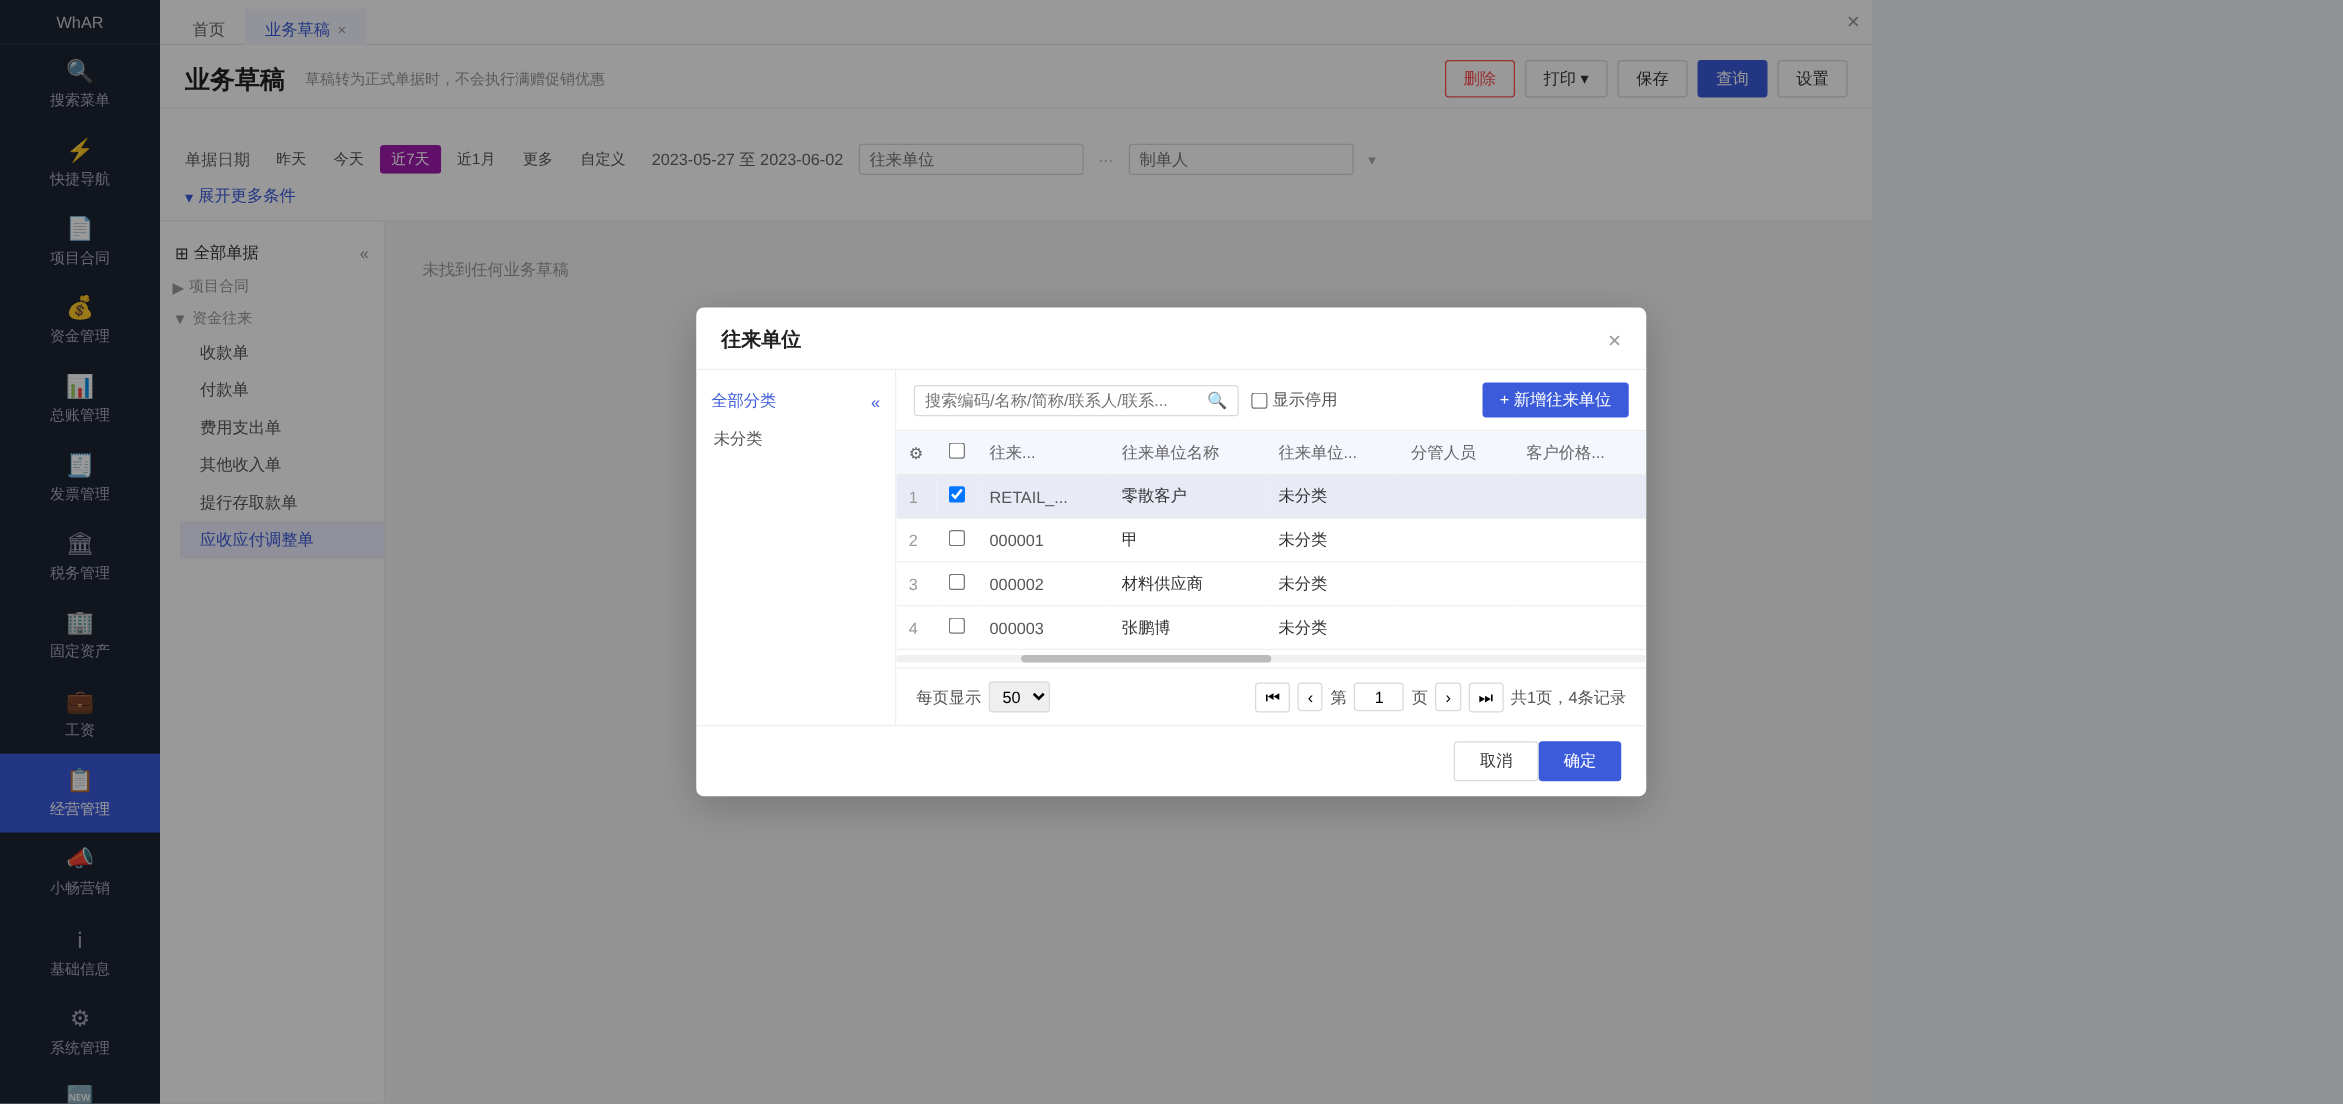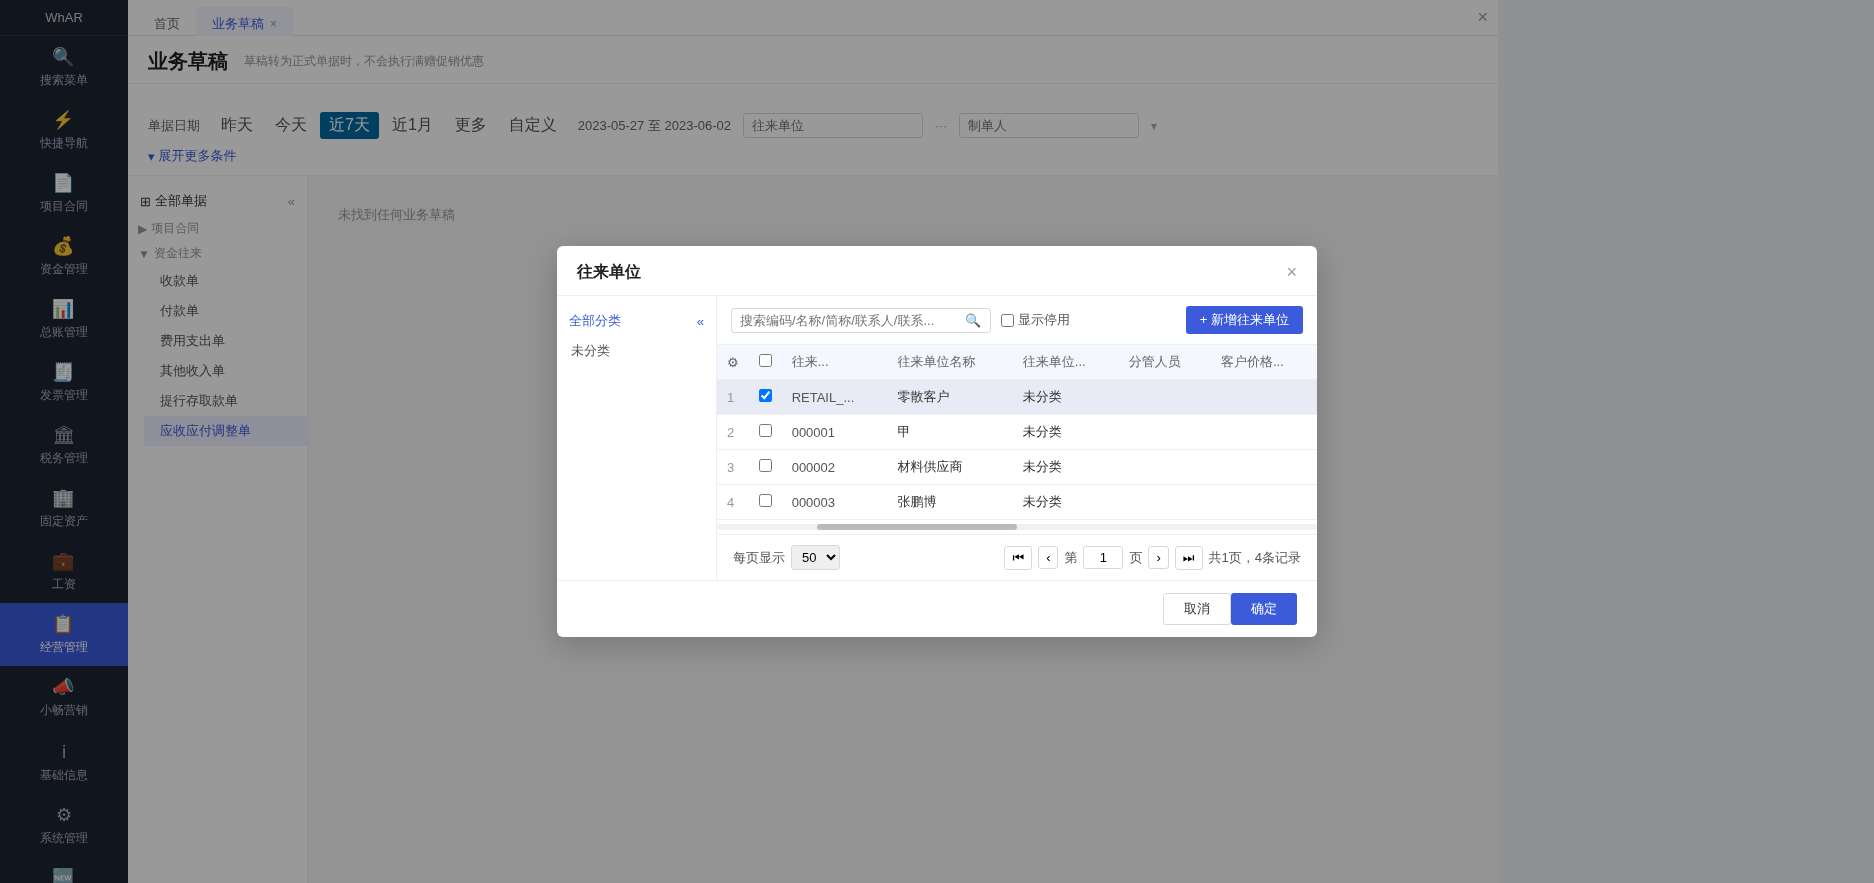--- a/index.html
+++ b/index.html
@@ -34,22 +34,22 @@
     .btn { padding: 5px 14px; border-radius: 3px; font-size: 13px; cursor: pointer; border: 1px solid #d9d9d9; background: #fff; color: #333; }
     .btn-primary { background: #3b5bdb; color: #fff; border-color: #3b5bdb; }
     .btn-danger { color: #ff4d4f; border-color: #ff4d4f; }
     .btn-outline { border: 1px solid #d9d9d9; }
 
     
     .filter-bar { background: #fff; padding: 10px 20px; border-bottom: 1px solid #eee; }
     .filter-row { display: flex; align-items: center; gap: 12px; flex-wrap: wrap; margin-top: 18px; }
     .filter-label { color: #666; font-size: 13px; }
     .filter-date-btns { display: flex; gap: 4px; }
-    .filter-date-btn { padding: 2px 8px; border-radius: 3px; font-size: 16px; cursor: pointer; border: 1px solid transparent; color: #555; }
-    .filter-date-btn.active { background: #0369a1; color: #fff; }
+    .filter-date-btn { padding: 2px 8px; border-radius: 3px; font-size: 12px; cursor: pointer; border: 1px solid transparent; color: #555; }
+    .filter-date-btn.active { background: #a21caf; color: #fff; }
     .filter-input { border: 1px solid #d9d9d9; border-radius: 3px; padding: 4px 8px; font-size: 13px; width: 180px; }
     .expand-more { color: #3b5bdb; font-size: 13px; cursor: pointer; display: flex; align-items: center; gap: 4px; }
 
     
     .content-area { flex: 1; display: flex; overflow: hidden; }
 
     
     .side-panel { width: 180px; background: #fff; border-right: 1px solid #eee; padding: 10px 0; flex-shrink: 0; }
     .side-panel-header { display: flex; align-items: center; justify-content: space-between; padding: 6px 12px; font-size: 13px; color: #333; }
     .side-panel-toggle { color: #999; cursor: pointer; }
@@ -183,20 +183,30 @@
       <div class="tab active">
         <span>业务草稿</span>
         <span class="tab-close">×</span>
       </div>
       <span class="window-close">×</span>
     </div>
 
     <div class="page-header">
       <span class="page-title">业务草稿</span>
       <span class="page-subtitle">草稿转为正式单据时，不会执行满赠促销优惠</span>
+      <div class="header-actions">
+        <button class="btn btn-danger">删除</button>
+        <button class="btn btn-outline">
+          <span>打印</span>
+          <span>▾</span>
+        </button>
+        <button class="btn btn-outline">保存</button>
+        <button class="btn btn-primary">查询</button>
+        <button class="btn btn-outline">设置</button>
+      </div>
     </div>
 
     <div class="filter-bar">
       <div class="filter-row">
         <span class="filter-label">单据日期</span>
         <div class="filter-date-btns">
           <span class="filter-date-btn">昨天</span>
           <span class="filter-date-btn">今天</span>
           <span class="filter-date-btn active">近7天</span>
           <span class="filter-date-btn">近1月</span>

